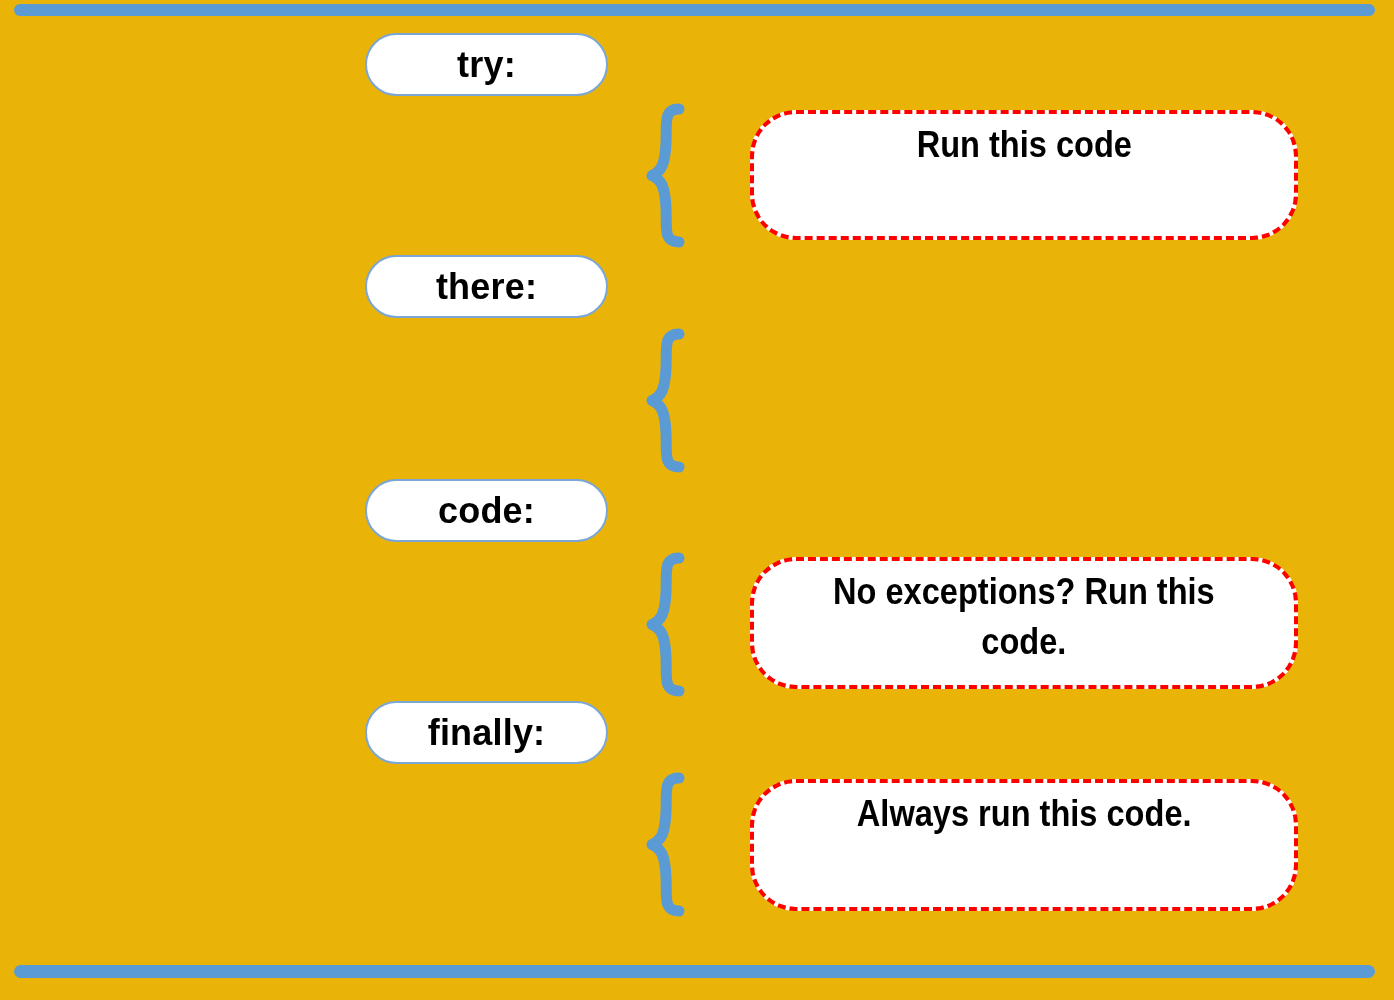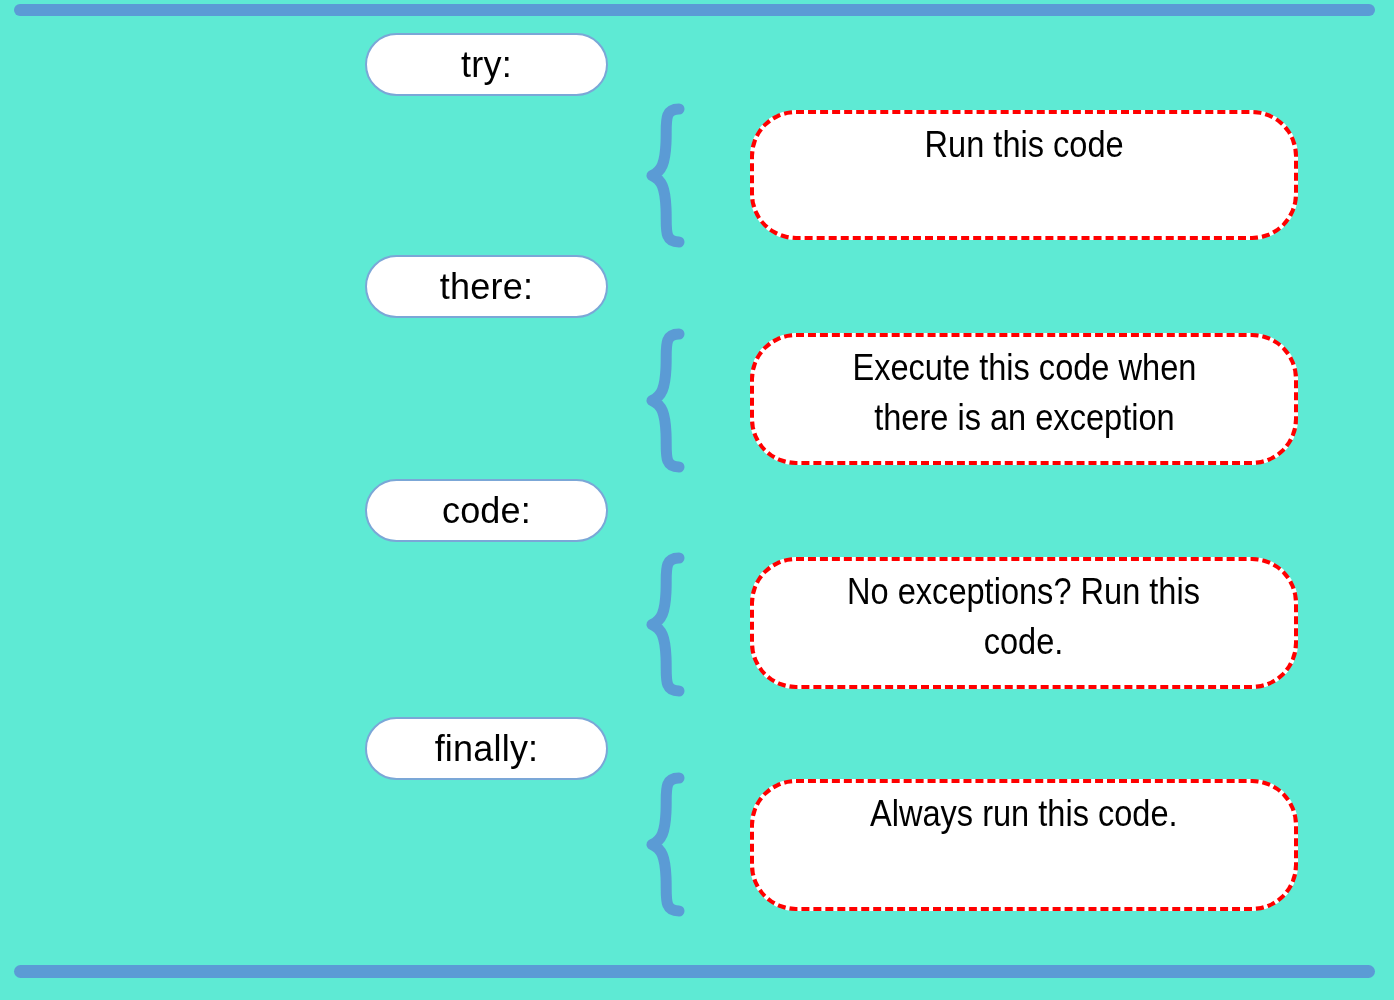--- a/index.html
+++ b/index.html
@@ -7,22 +7,23 @@
     padding: 0;
     background: #ffffff;
   }
   body {
     font-family: "Liberation Sans", sans-serif;
   }
   #canvas {
     position: relative;
     width: 1394px;
     height: 1000px;
-    background: #5eead4;
+    background: #eab308;
     overflow: hidden;
+    font-weight: bold;
   }
 
   
   .accent-bar {
     position: absolute;
     background: #5B9BD5;
     border-radius: 8px;
   }
   .accent-bar.top {
     left: 14px;
@@ -121,41 +122,37 @@
   <div class="pill" style="top:255px;">
     <span class="pill-label">there:</span>
   </div>
 
   <div class="brace" style="left:645px; top:328px; height:145px;">
     <svg viewBox="0 0 44 145" preserveAspectRatio="none" aria-hidden="true">
       <path d="M34 6 C 18 6, 22 20, 21 40 C 20 60, 17 68, 7 72.5 C 17 77, 20 85, 21 105 C 22 125, 18 139, 34 139" fill="none" stroke="#5B9BD5" stroke-width="11" stroke-linecap="round" stroke-linejoin="round"></path>
     </svg>
   </div>
 
-  <div class="code-box" style="top:333px; height:132px;">
-    <span class="code-text">Execute this code when
-there is an exception</span>
-  </div>
 
   <div class="pill" style="top:479px;">
     <span class="pill-label">code:</span>
   </div>
 
   <div class="brace" style="left:645px; top:552px; height:145px;">
     <svg viewBox="0 0 44 145" preserveAspectRatio="none" aria-hidden="true">
       <path d="M34 6 C 18 6, 22 20, 21 40 C 20 60, 17 68, 7 72.5 C 17 77, 20 85, 21 105 C 22 125, 18 139, 34 139" fill="none" stroke="#5B9BD5" stroke-width="11" stroke-linecap="round" stroke-linejoin="round"></path>
     </svg>
   </div>
 
   <div class="code-box" style="top:557px; height:132px;">
     <span class="code-text">No exceptions? Run this
 code.</span>
   </div>
 
-  <div class="pill" style="top:701px;margin-top:16px;">
+  <div class="pill" style="top:701px;">
     <span class="pill-label">finally:</span>
   </div>
 
   <div class="brace" style="left:645px; top:772px; height:145px;">
     <svg viewBox="0 0 44 145" preserveAspectRatio="none" aria-hidden="true">
       <path d="M34 6 C 18 6, 22 20, 21 40 C 20 60, 17 68, 7 72.5 C 17 77, 20 85, 21 105 C 22 125, 18 139, 34 139" fill="none" stroke="#5B9BD5" stroke-width="11" stroke-linecap="round" stroke-linejoin="round"></path>
     </svg>
   </div>
 
   <div class="code-box" style="top:779px; height:132px;">

